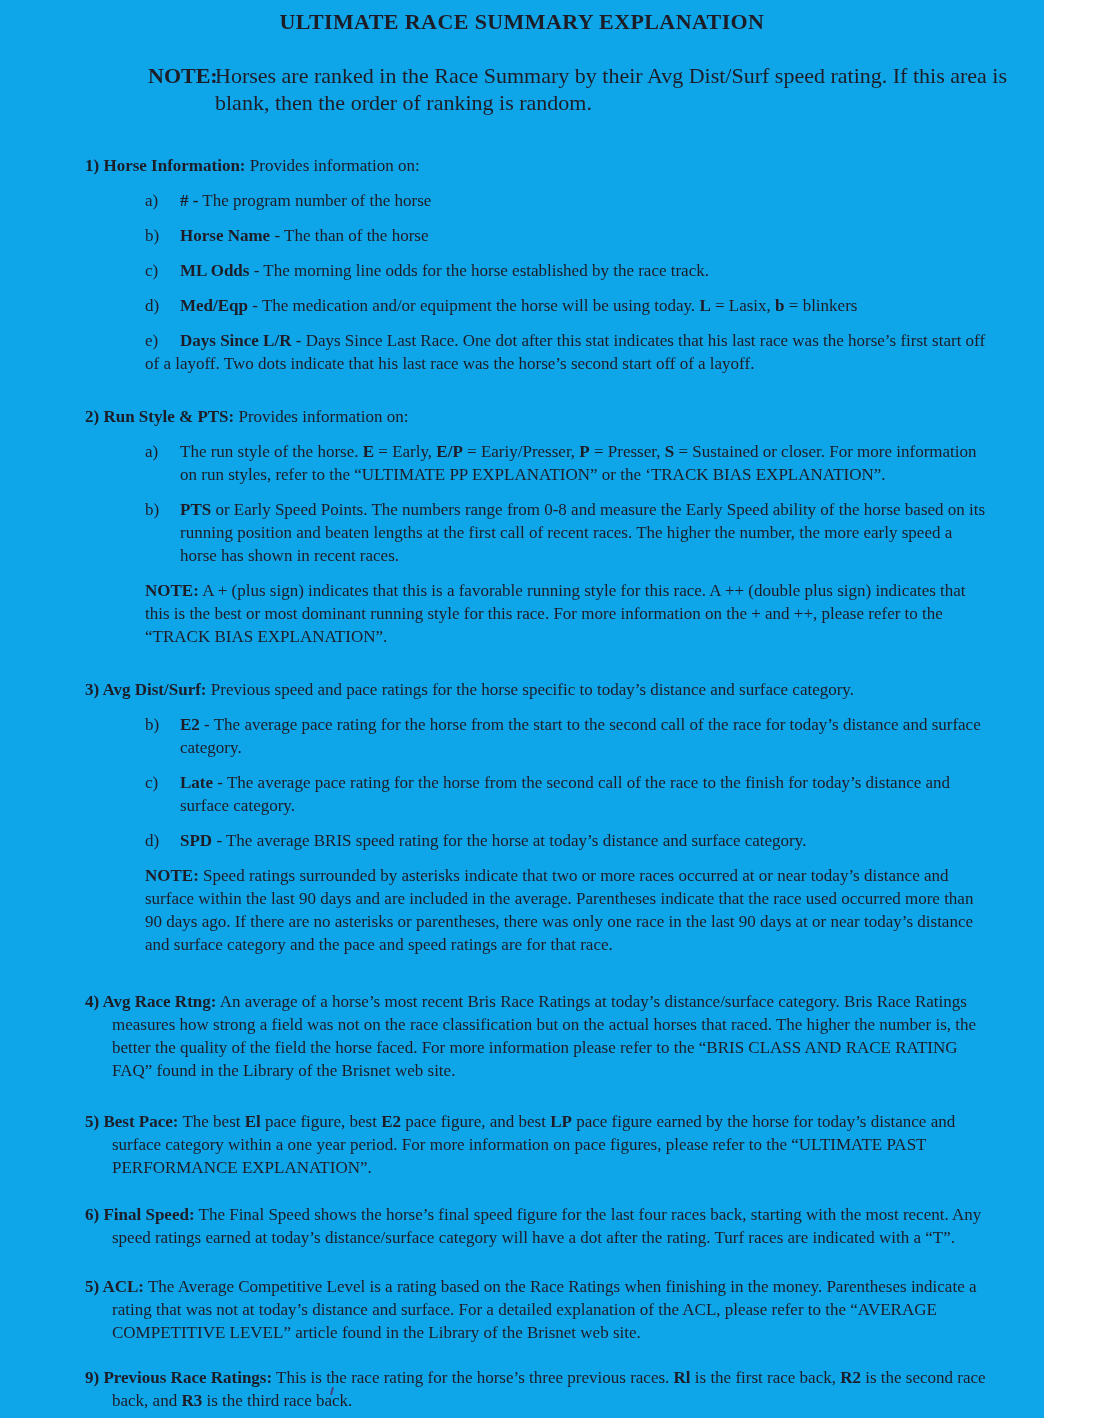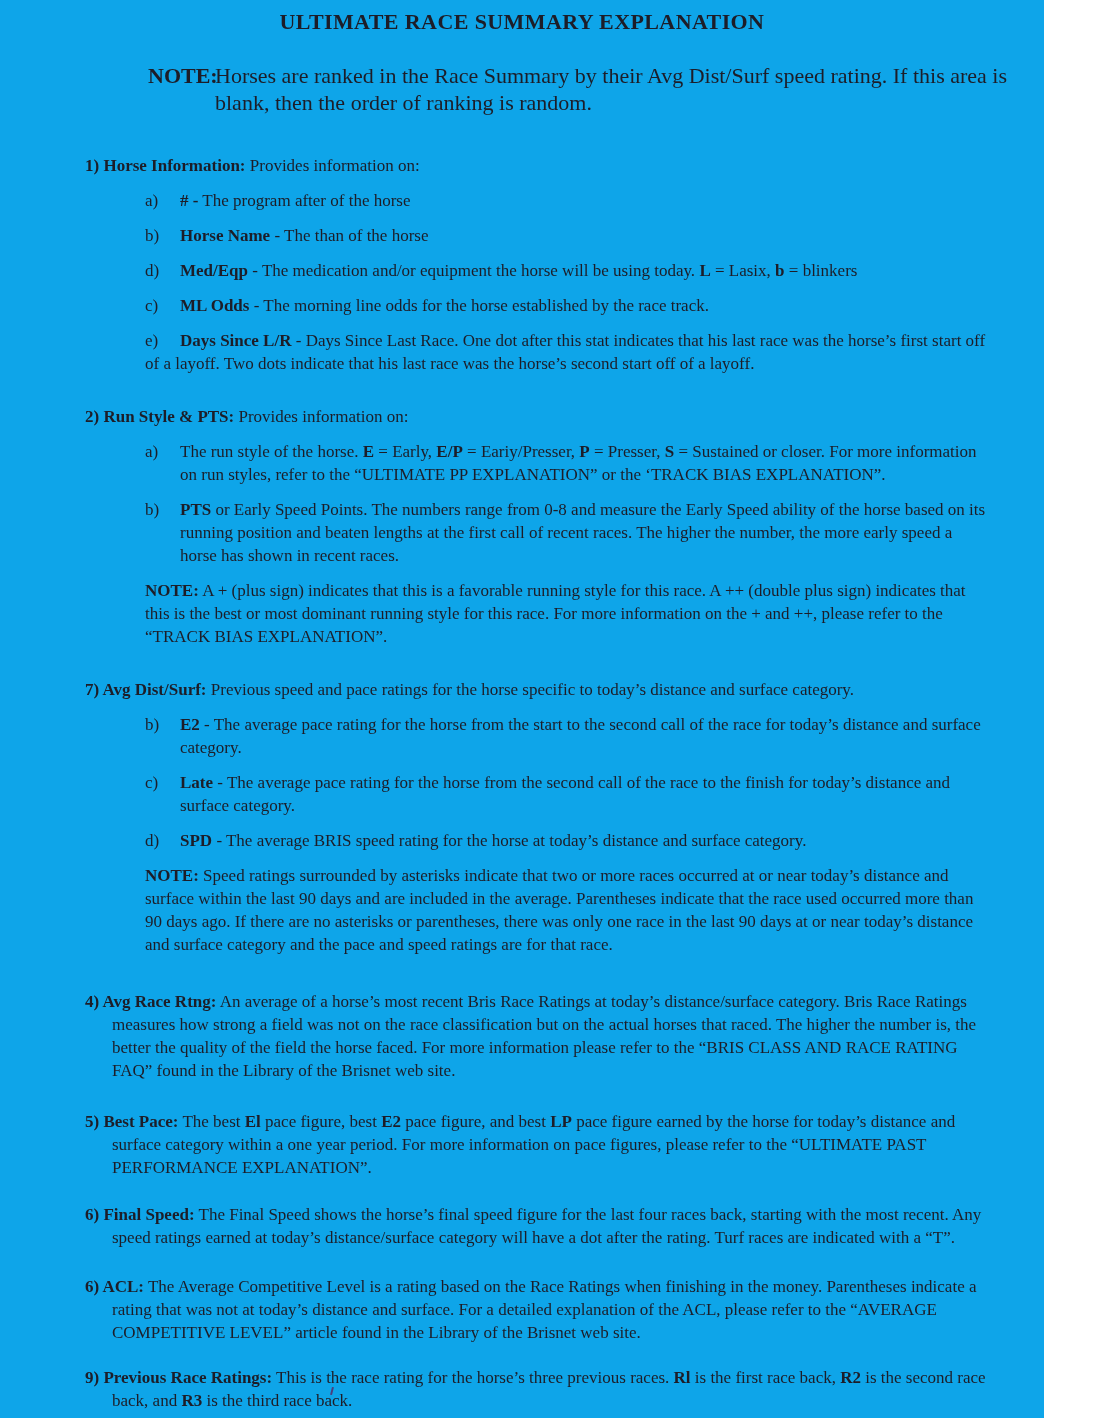--- a/index.html
+++ b/index.html
@@ -83,56 +83,56 @@
 <div class="page">
 
   <h1 class="title">ULTIMATE RACE SUMMARY EXPLANATION</h1>
 
   <p class="top-note"><b class="hang-label">NOTE:</b><span>Horses are ranked in the Race Summary by their Avg Dist/Surf speed rating. If this area is blank, then the order of ranking is random.</span></p>
 
   <div class="content">
 
     <section class="sec s1">
       <p class="lead"><b>1) Horse Information:</b><span> Provides information on:</span></p>
-      <p class="li"><span class="marker">a)</span><span><b># -</b><span> The program after of the horse</span></span></p>
+      <p class="li"><span class="marker">a)</span><span><b># -</b><span> The program number of the horse</span></span></p>
       <p class="li"><span class="marker">b)</span><span><b>Horse Name</b><span> - The than of the horse</span></span></p>
+      <p class="li"><span class="marker">c)</span><span><b>ML Odds</b><span> - The morning line odds for the horse established by the race track.</span></span></p>
       <p class="li"><span class="marker">d)</span><span><b>Med/Eqp</b><span> - The medication and/or equipment the horse will be using today. </span><b>L</b><span> = Lasix, </span><b>b</b><span> = blinkers</span></span></p>
-      <p class="li"><span class="marker">c)</span><span><b>ML Odds</b><span> - The morning line odds for the horse established by the race track.</span></span></p>
       <p class="li"><span class="marker">e)</span><span><b>Days Since L/R</b><span> - Days Since Last Race. One dot after this stat indicates that his last race was the horse’s first start off of a layoff. Two dots indicate that his last race was the horse’s second start off of a layoff.</span></span></p>
     </section>
 
     <section class="sec s2">
       <p class="lead"><b>2) Run Style &amp; PTS:</b><span> Provides information on:</span></p>
       <p class="li-hang"><span class="marker">a)</span><span><span>The run style of the horse. </span><b>E</b><span> = Early, </span><b>E/P</b><span> = Eariy/Presser, </span><b>P</b><span> = Presser, </span><b>S</b><span> = Sustained or closer. For more information on run styles, refer to the “ULTIMATE PP EXPLANATION” or the ‘TRACK BIAS EXPLANATION”.</span></span></p>
       <p class="li-hang"><span class="marker">b)</span><span><b>PTS</b><span> or Early Speed Points. The numbers range from 0-8 and measure the Early Speed ability of the horse based on its running position and beaten lengths at the first call of recent races. The higher the number, the more early speed a horse has shown in recent races.</span></span></p>
       <p class="note-block"><b>NOTE:</b><span> A + (plus sign) indicates that this is a favorable running style for this race. A ++ (double plus sign) indicates that this is the best or most dominant running style for this race. For more information on the + and ++, please refer to the “TRACK BIAS EXPLANATION”.</span></p>
     </section>
 
     <section class="sec s3">
-      <p class="lead"><b>7) Avg Dist/Surf:</b><span> Previous speed and pace ratings for the horse specific to today’s distance and surface category.</span></p>
+      <p class="lead"><b>3) Avg Dist/Surf:</b><span> Previous speed and pace ratings for the horse specific to today’s distance and surface category.</span></p>
       <p class="li-hang"><span class="marker">b)</span><span><b>E2</b><span> - The average pace rating for the horse from the start to the second call of the race for today’s distance and surface category.</span></span></p>
       <p class="li-hang"><span class="marker">c)</span><span><b>Late</b><span> - The average pace rating for the horse from the second call of the race to the finish for today’s distance and surface category.</span></span></p>
       <p class="li"><span class="marker">d)</span><span><b>SPD</b><span> - The average BRIS speed rating for the horse at today’s distance and surface category.</span></span></p>
       <p class="note-block"><b>NOTE:</b><span> Speed ratings surrounded by asterisks indicate that two or more races occurred at or near today’s distance and surface within the last 90 days and are included in the average. Parentheses indicate that the race used occurred more than 90 days ago. If there are no asterisks or parentheses, there was only one race in the last 90 days at or near today’s distance and surface category and the pace and speed ratings are for that race.</span></p>
     </section>
 
     <section class="sec s4">
       <p class="lead"><b>4) Avg Race Rtng:</b><span> An average of a horse’s most recent Bris Race Ratings at today’s distance/surface category. Bris Race Ratings measures how strong a field was not on the race classification but on the actual horses that raced. The higher the number is, the better the quality of the field the horse faced. For more information please refer to the “BRIS CLASS AND RACE RATING FAQ” found in the Library of the Brisnet web site.</span></p>
     </section>
 
     <section class="sec s5">
       <p class="lead"><b>5) Best Pace:</b><span> The best </span><b>El</b><span> pace figure, best </span><b>E2</b><span> pace figure, and best </span><b>LP</b><span> pace figure earned by the horse for today’s distance and surface category within a one year period. For more information on pace figures, please refer to the “ULTIMATE PAST PERFORMANCE EXPLANATION”.</span></p>
     </section>
 
     <section class="sec s6">
       <p class="lead"><b>6) Final Speed:</b><span> The Final Speed shows the horse’s final speed figure for the last four races back, starting with the most recent. Any speed ratings earned at today’s distance/surface category will have a dot after the rating. Turf races are indicated with a “T”.</span></p>
     </section>
 
     <section class="sec s7">
-      <p class="lead"><b>6) ACL:</b><span> The Average Competitive Level is a rating based on the Race Ratings when finishing in the money. Parentheses indicate a rating that was not at today’s distance and surface. For a detailed explanation of the ACL, please refer to the “AVERAGE COMPETITIVE LEVEL” article found in the Library of the Brisnet web site.</span></p>
+      <p class="lead"><b>5) ACL:</b><span> The Average Competitive Level is a rating based on the Race Ratings when finishing in the money. Parentheses indicate a rating that was not at today’s distance and surface. For a detailed explanation of the ACL, please refer to the “AVERAGE COMPETITIVE LEVEL” article found in the Library of the Brisnet web site.</span></p>
     </section>
 
 
     <section class="sec s9">
       <p class="lead"><b>9) Previous Race Ratings:</b><span> This is the race rating for the horse’s three previous races. </span><b>Rl</b><span> is the first race back, </span><b>R2</b><span> is the second race back, and </span><b>R3</b><span> is the third race back.</span></p>
     </section>
 
   </div>
 
   <div class="artifact"></div>

